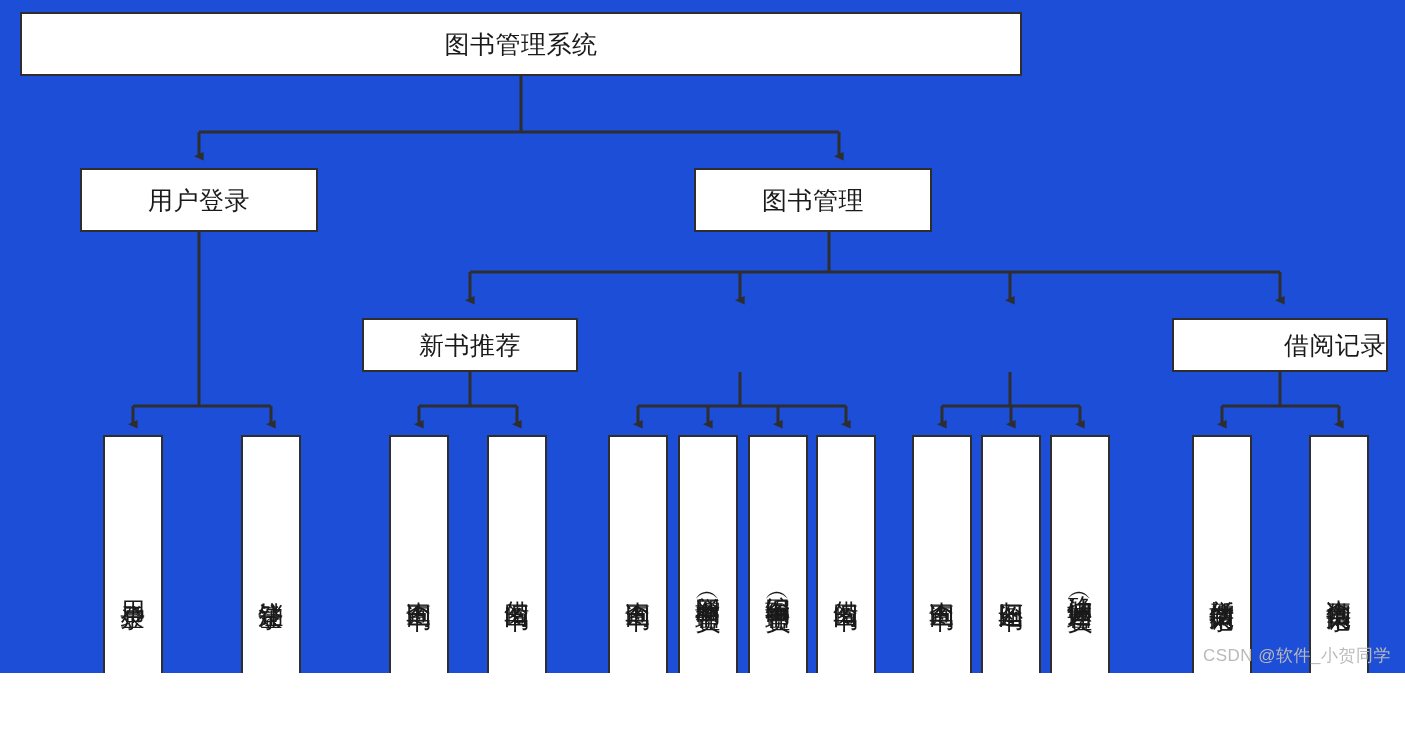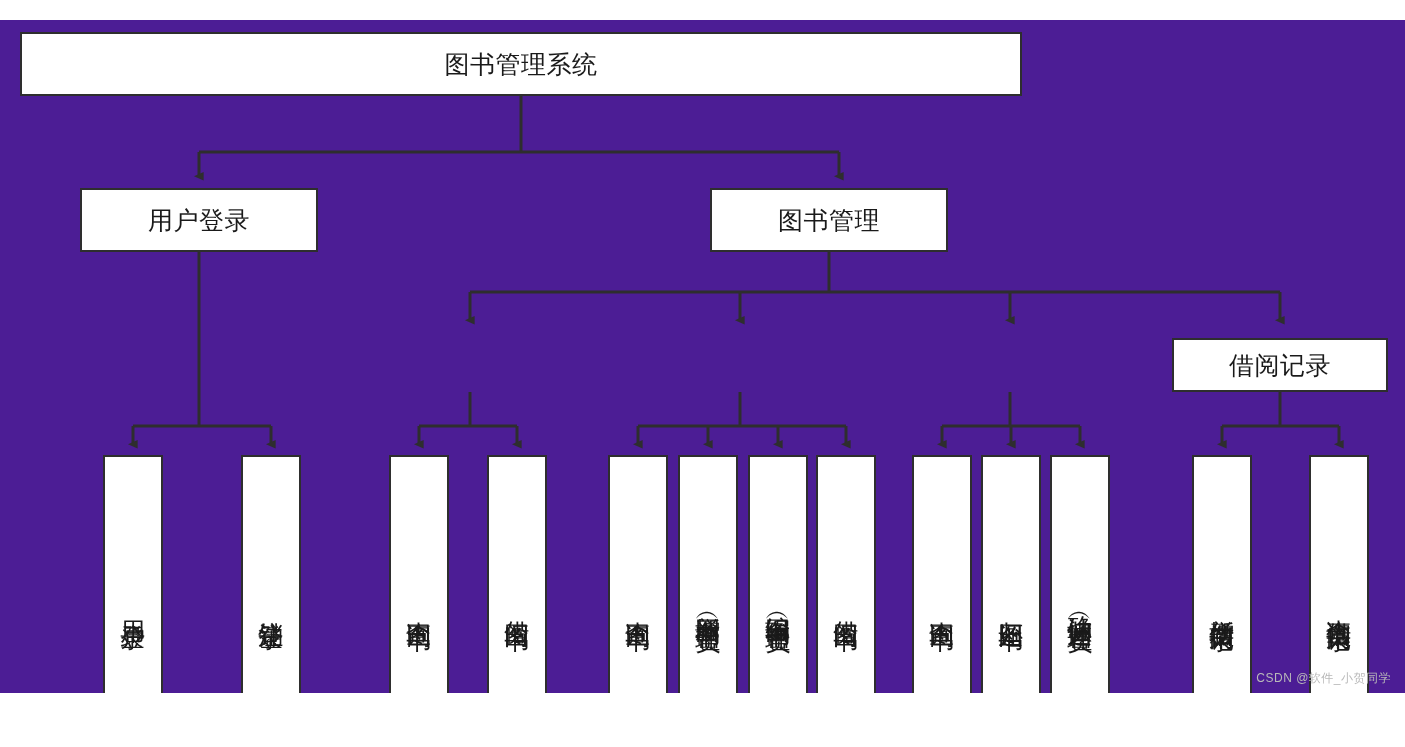--- a/index.html
+++ b/index.html
@@ -8,23 +8,22 @@
     padding: 0;
     background: #ffffff;
   }
   body {
     font-family: "Liberation Sans", "DejaVu Sans", sans-serif;
   }
   #diagram-root {
     position: relative;
     width: 1405px;
     height: 673px;
-    background: #4c1d95;
+    background: #1d4ed8;
     overflow: hidden;
-    margin-top: 20px;
   }
   
   #connectors {
     position: absolute;
     left: 0;
     top: 0;
     width: 1405px;
     height: 747px;
     z-index: 1;
   }
@@ -67,21 +66,21 @@
     letter-spacing: 2px;
     white-space: nowrap;
     max-height: 282px;
   }
   
   #watermark {
     position: absolute;
     right: 14px;
     bottom: 6px;
     z-index: 5;
-    font-size: 12px;
+    font-size: 17px;
     color: #b9b9b9;
     letter-spacing: 0.5px;
     white-space: nowrap;
     pointer-events: none;
   }
 </style>
 </head>
 <body>
 
 <div id="diagram-root">
@@ -136,25 +135,28 @@
     </g>
   </svg>
 
   <div class="node root horiz" style="left:20px; top:12px; width:1002px; height:64px;">
     <span class="label">图书管理系统</span>
   </div>
 
   <div class="node horiz" style="left:80px; top:168px; width:238px; height:64px;">
     <span class="label">用户登录</span>
   </div>
-  <div class="node horiz" style="left:710px; top:168px; width:238px; height:64px;">
+  <div class="node horiz" style="left:694px; top:168px; width:238px; height:64px;">
     <span class="label">图书管理</span>
   </div>
 
-  <div class="node horiz" style="left:1172px; top:318px; width:216px; height:54px;">
+  <div class="node horiz" style="left:362px; top:318px; width:216px; height:54px;">
+    <span class="label">新书推荐</span>
+  </div>
+  <div class="node horiz" style="left:1172px; top:318px; width:216px; height:54px;justify-content:flex-end;">
     <span class="label">借阅记录</span>
   </div>
 
   <div class="node vert" style="left:103px; top:435px; width:60px; height:300px;">
     <span class="label">用户登录</span>
   </div>
   <div class="node vert" style="left:241px; top:435px; width:60px; height:300px;">
     <span class="label">注销登录</span>
   </div>
 

